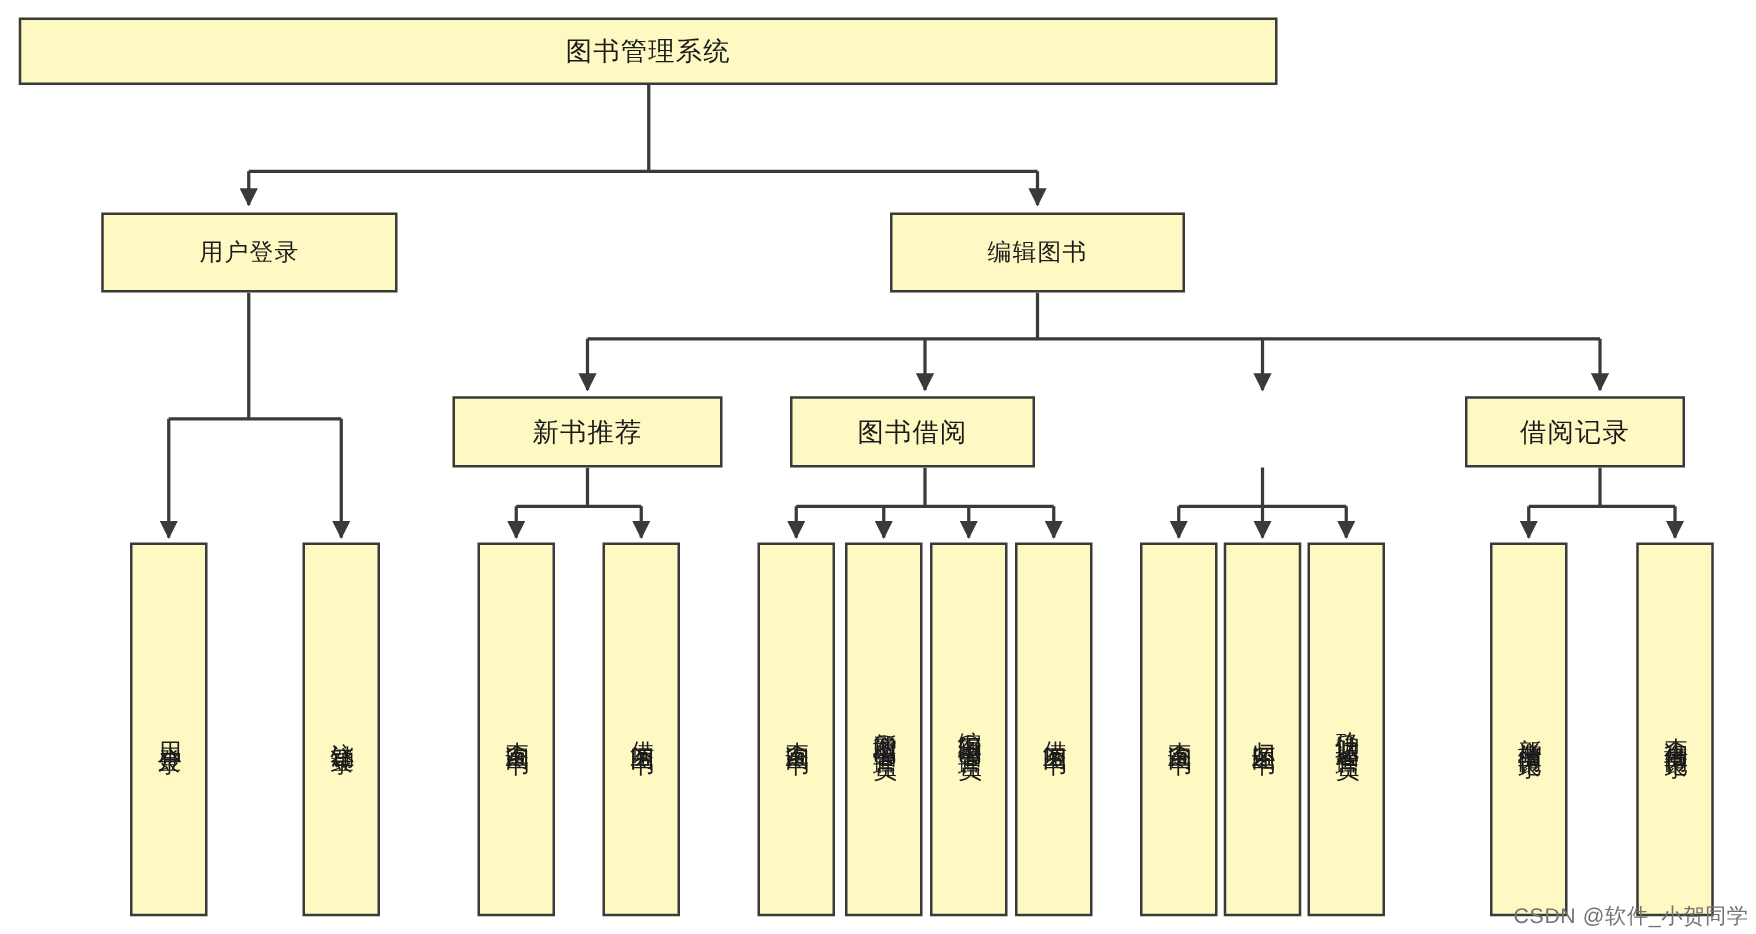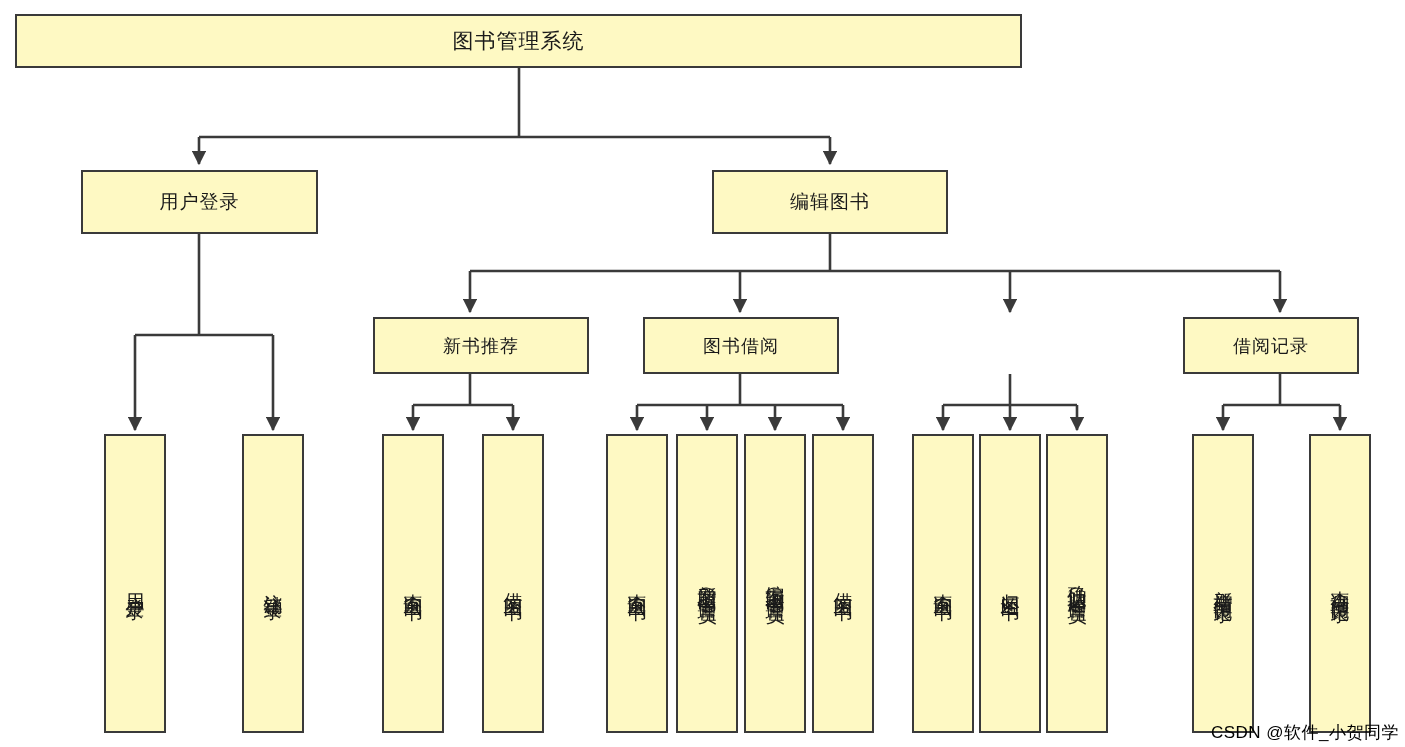--- a/index.html
+++ b/index.html
@@ -39,23 +39,22 @@
   }
   .node.level0 {
     font-size: 21px;
     letter-spacing: 1px;
   }
   .node.level1 {
     font-size: 19px;
     letter-spacing: 1px;
   }
   .node.level2 {
-    font-size: 18px;
+    font-size: 21px;
     letter-spacing: 1px;
-    margin-left: 11px;
   }
   .node.leaf {
     font-size: 19px;
     align-items: center;
     justify-content: center;
     padding: 4px 0;
   }
   .vtext {
     writing-mode: vertical-rl;
     text-orientation: upright;
@@ -63,21 +62,21 @@
     line-height: 1.05;
     letter-spacing: 3px;
     white-space: nowrap;
     display: block;
   }
   #watermark {
     position: absolute;
     right: 6px;
     bottom: 3px;
     font-size: 17px;
-    color: #000000;
+    color: #737373;
     letter-spacing: 0.5px;
     white-space: nowrap;
   }
 </style>
 </head>
 <body>
 
 <div id="canvas">
 
   <svg id="edges" viewBox="0 0 1405 747" width="1405" height="747" xmlns="http://www.w3.org/2000/svg">

